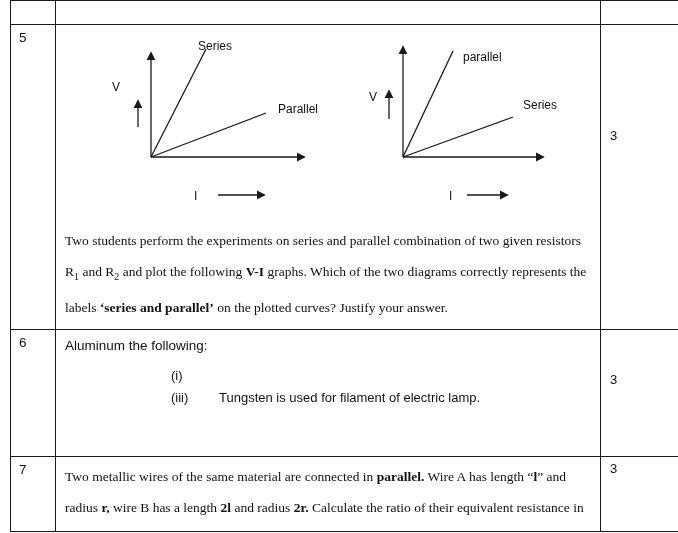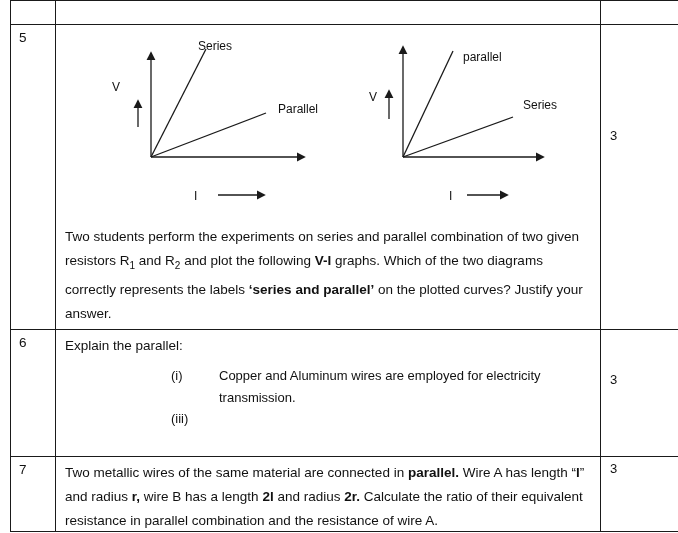--- a/index.html
+++ b/index.html
@@ -24,22 +24,23 @@
     padding: 5px 0 0 8px; font-size: 13.5px;
   }
   .cell.content { flex: 1; border-right: 1px solid #1a1a1a; }
   .cell.marks { width: 77px; font-size: 13px; padding-left: 9px; }
   .row.header { height: 24px; }
   .row.q5 { height: 305px; }
   .row.q6 { height: 127px; }
   .row.q7 { height: 75px; border-bottom: 1px solid #1a1a1a; }
 
   .qtext {
-    font-size: 13.5px; line-height: 24px;
+    font-size: 13.5px; line-height: 31px;
     padding: 0 8px 0 9px;
+    font-family: Liberation Serif, serif;
   }
   .b { font-weight: bold; }
   sub { font-size: 10px; }
 
   
   .graphs {
     display: flex; justify-content: flex-end;
     padding: 14px 4px 0 20px;
   }
   .graph text { font-family: "Liberation Sans", sans-serif; font-size: 12px; fill: #111; }
@@ -118,28 +119,28 @@
 
     </div>
     <div class="cell marks marks-q5">
       <span>3</span>
     </div>
   </div>
 
   <div class="row q6">
     <div class="cell num">6</div>
     <div class="cell content">
-      <div class="q6-intro">Explain the parallel:</div>
+      <div class="q6-intro">Aluminum the following:</div>
       <div class="q6-list">
         <div class="q6-item">
           <span class="li-label">(i)</span>
-          <span class="li-text">Copper and Aluminum wires are employed for electricity transmission.</span>
         </div>
         <div class="q6-item">
           <span class="li-label">(iii)</span>
+          <span class="li-text">Tungsten is used for filament of electric lamp.</span>
         </div>
       </div>
     </div>
     <div class="cell marks marks-q6">
       <span>3</span>
     </div>
   </div>
 
   <div class="row q7">
     <div class="cell num">7</div>

